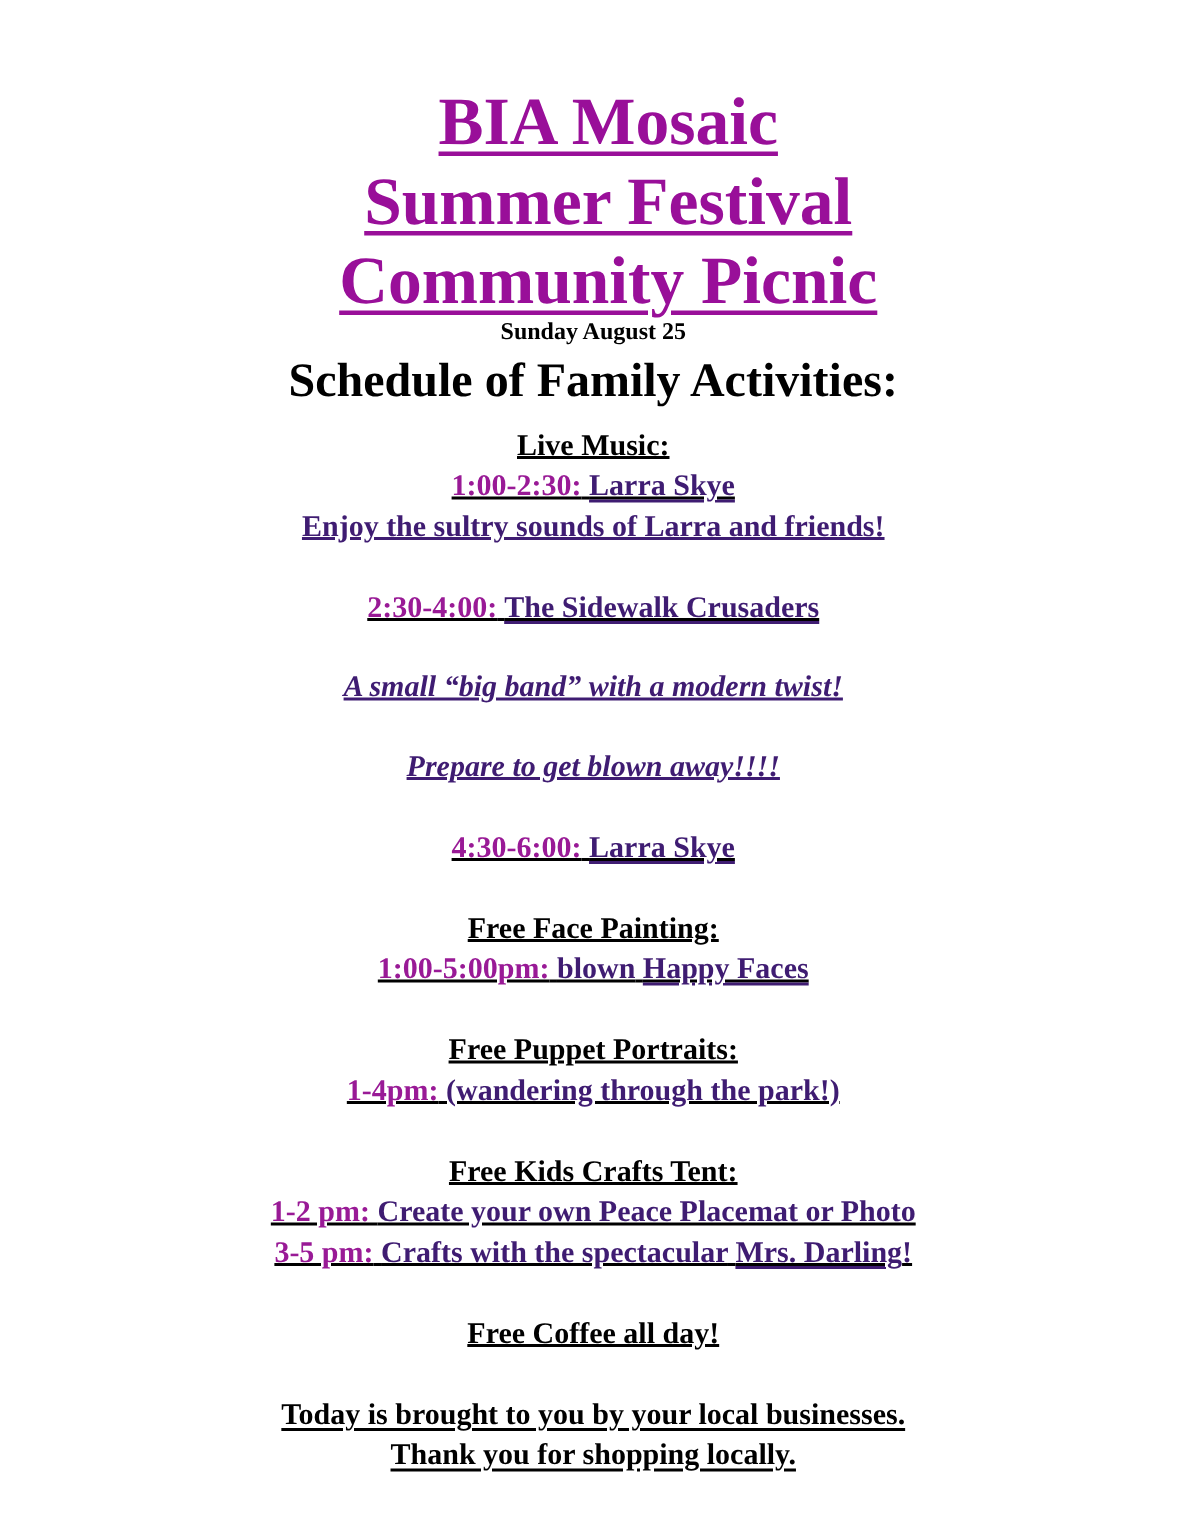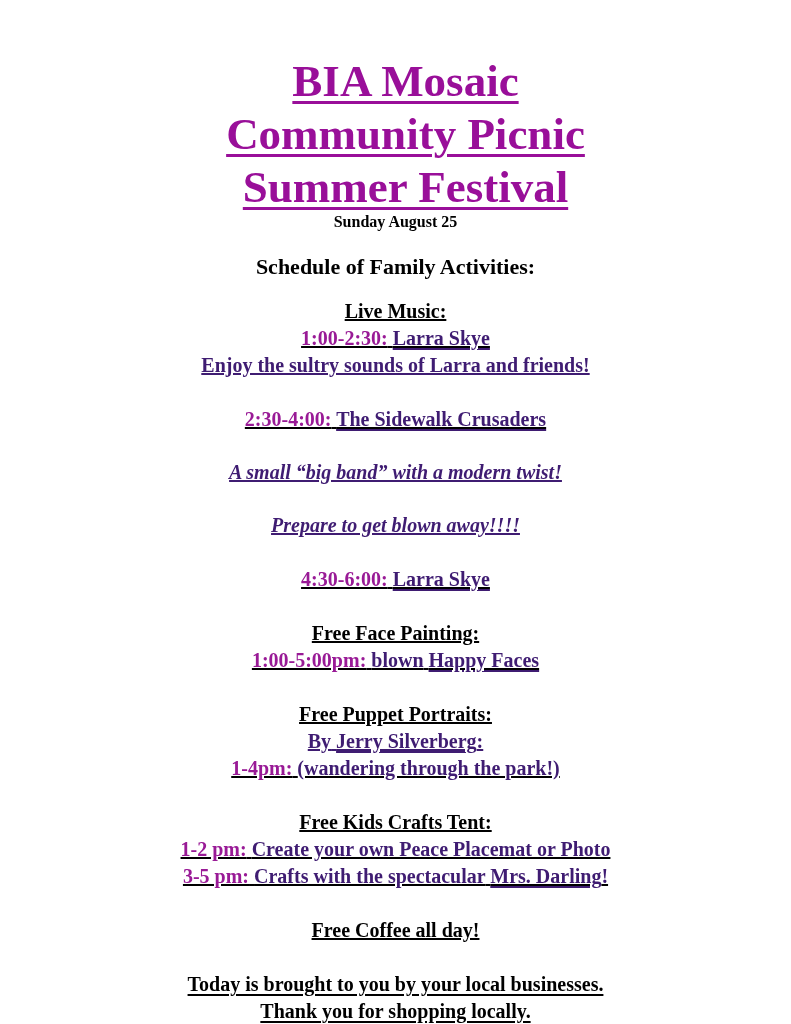--- a/index.html
+++ b/index.html
@@ -8,38 +8,38 @@
     font-family: "Liberation Serif", "DejaVu Serif", serif;
     font-weight: bold; text-align: center; color: #000;
   }
   .page { position: absolute; left: 0; top: 0; width: 791px; }
   .title {
     color: #990f99; font-size: 45px; line-height: 53px; margin: 0;
     text-decoration: underline; text-decoration-thickness: 3px; text-underline-offset: 5px; padding-left: 20px;
   }
   .title-line { display: block; }
   .date { font-size: 16px; line-height: 24px; margin-top: -4px; }
-  .heading { font-size: 22px; line-height: 34px; margin-top: 16px; }
+  .heading { font-size: 32px; line-height: 34px; margin-top: 2px; }
   .line { font-size: 20px; line-height: 27px; text-decoration: underline; }
   .magenta { color: #991a96; }
   .indigo { color: #3f1c72; }
   .u { text-decoration: underline; text-decoration-thickness: 2px; text-underline-offset: 3px; }
   .italic { font-style: italic; margin-top: 26px; }
   .gap { height: 27px; }
   .gap-s { height: 14px; }
 </style>
 </head>
 <body>
 
 <div class="page">
   <div style="height:55px"></div>
   <h1 class="title">
     <span class="title-line">BIA Mosaic</span>
+    <span class="title-line">Summer Festival</span>
     <span class="title-line">Community Picnic</span>
-    <span class="title-line">Summer Festival</span>
   </h1>
   <div class="date">Sunday August 25</div>
   <div class="heading">Schedule of Family Activities:</div>
   <div class="gap-s"></div>
 
   <div>
     <div class="line">Live Music:</div>
     <div class="line">
       <span class="magenta">1:00-2:30:</span>
       <span class="indigo u">Larra Skye</span>
@@ -65,21 +65,20 @@
     <div class="line">
       <span class="magenta">1:00-5:00pm:</span>
       <span class="indigo">blown</span>
       <span class="indigo u">Happy Faces</span>
     </div>
   </div>
   <div class="gap"></div>
 
   <div>
     <div class="line">Free Puppet Portraits:</div>
-    <div class="line indigo"><span>By</span> <span class="u">Jerry Silverberg</span><span>:</span></div>
     <div class="line">
       <span class="magenta">1-4pm:</span>
       <span class="indigo">(wandering through the park!)</span>
     </div>
   </div>
   <div class="gap"></div>
 
   <div>
     <div class="line">Free Kids Crafts Tent:</div>
     <div class="line">

